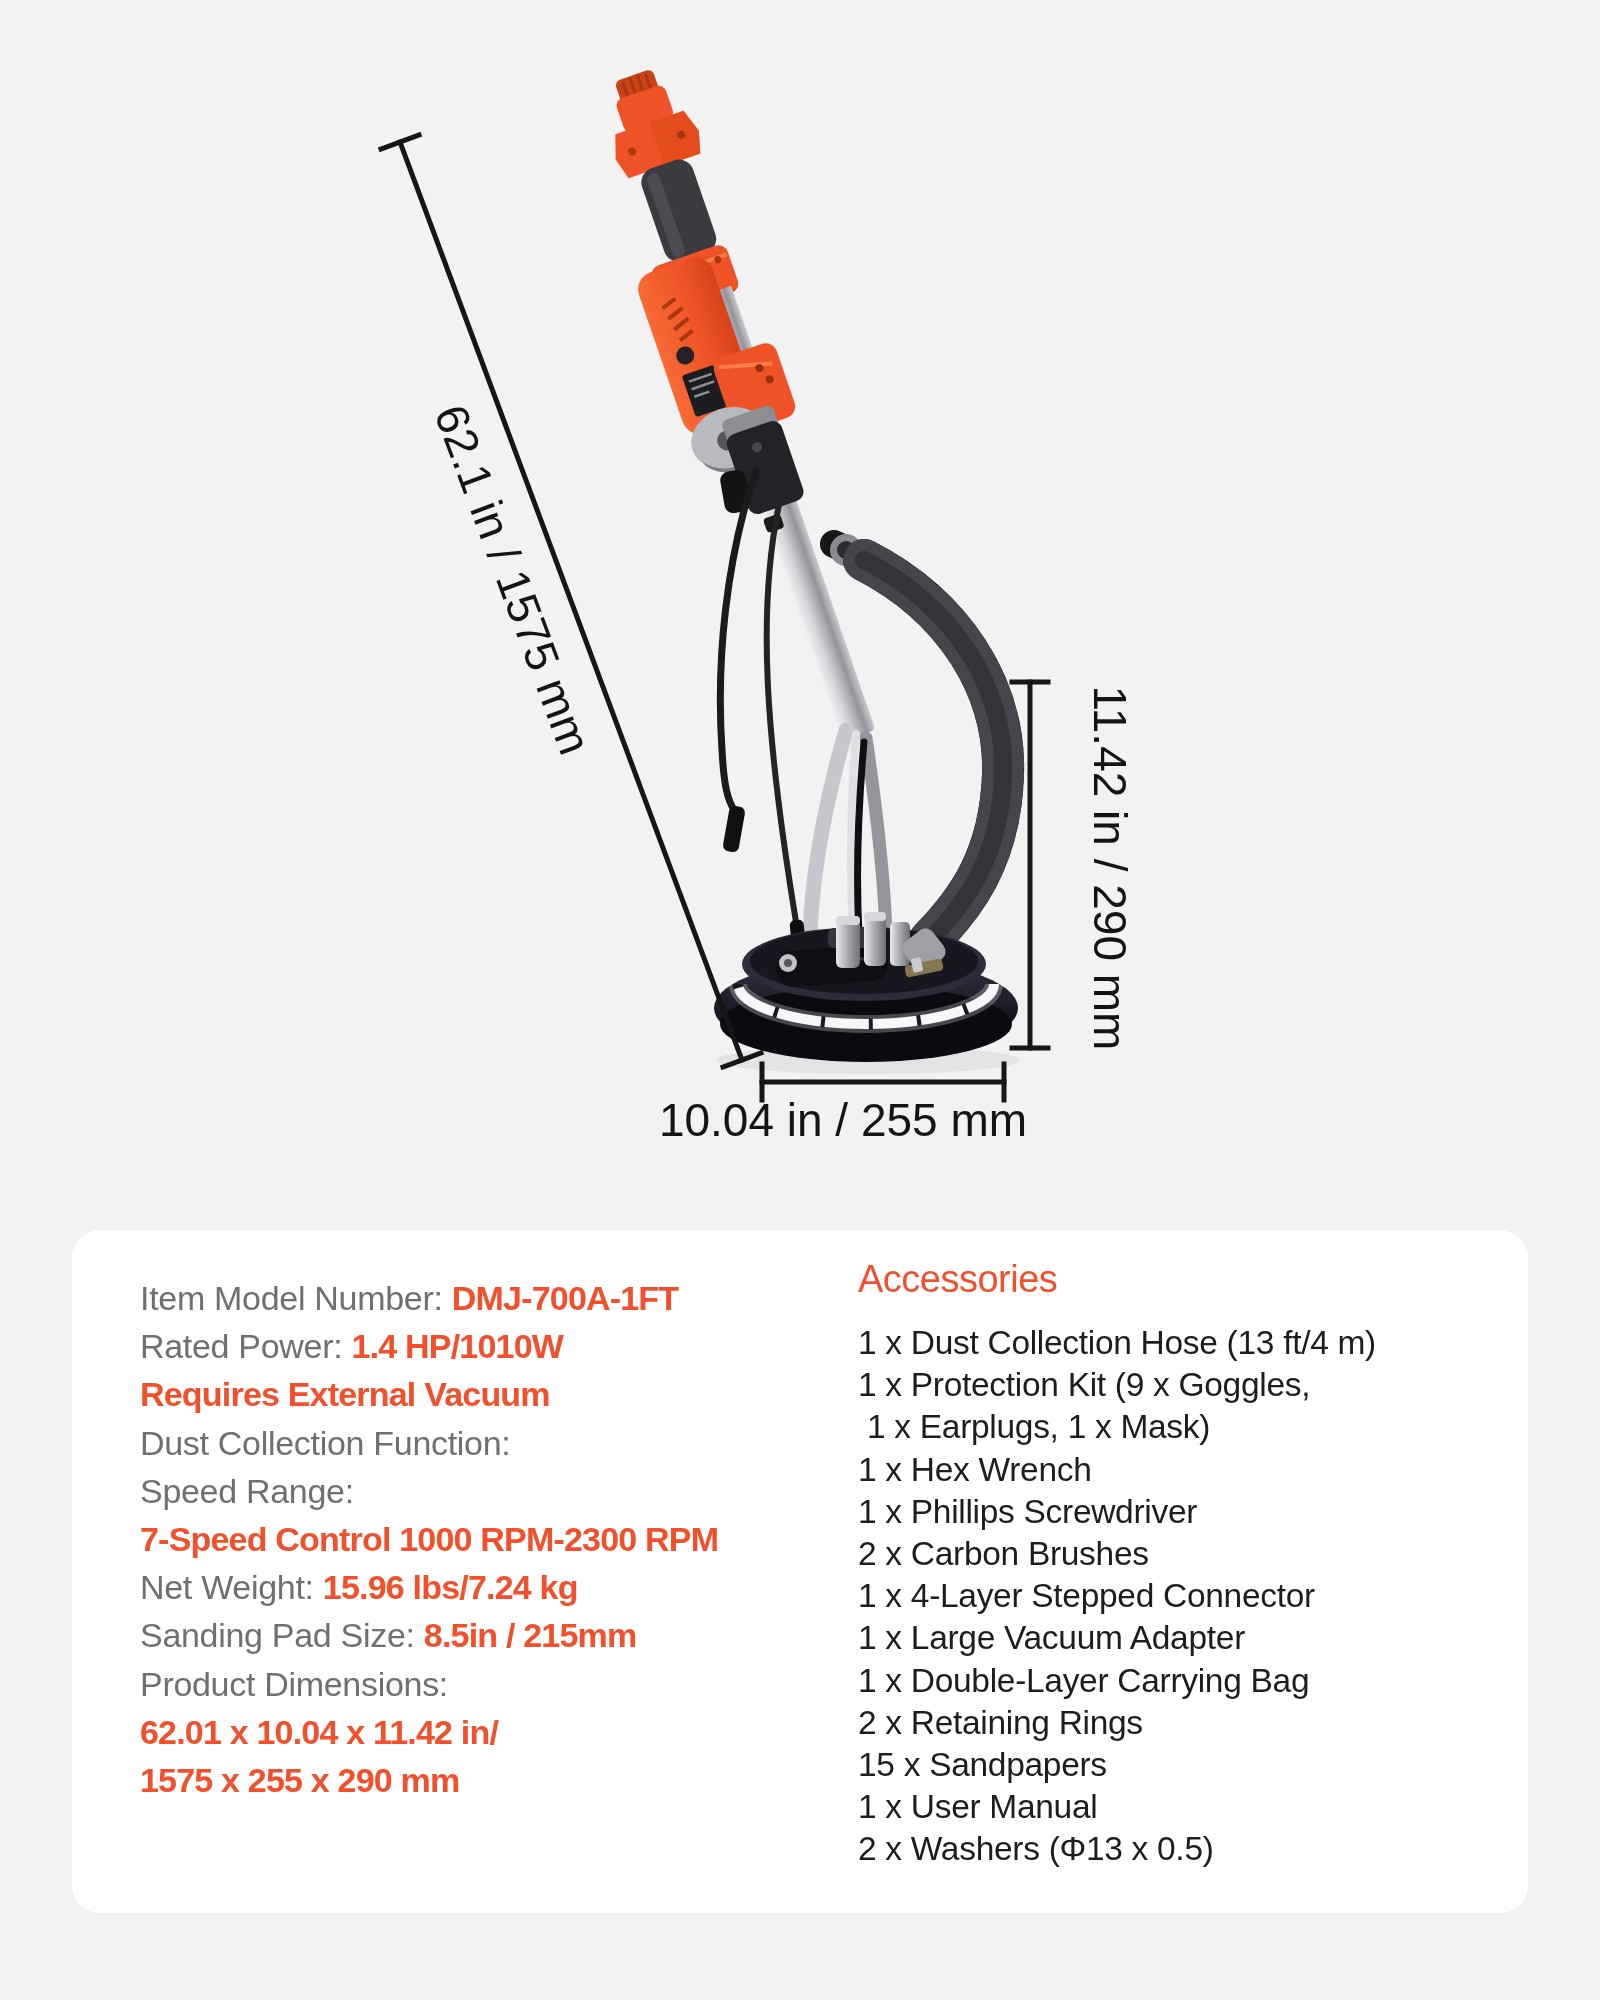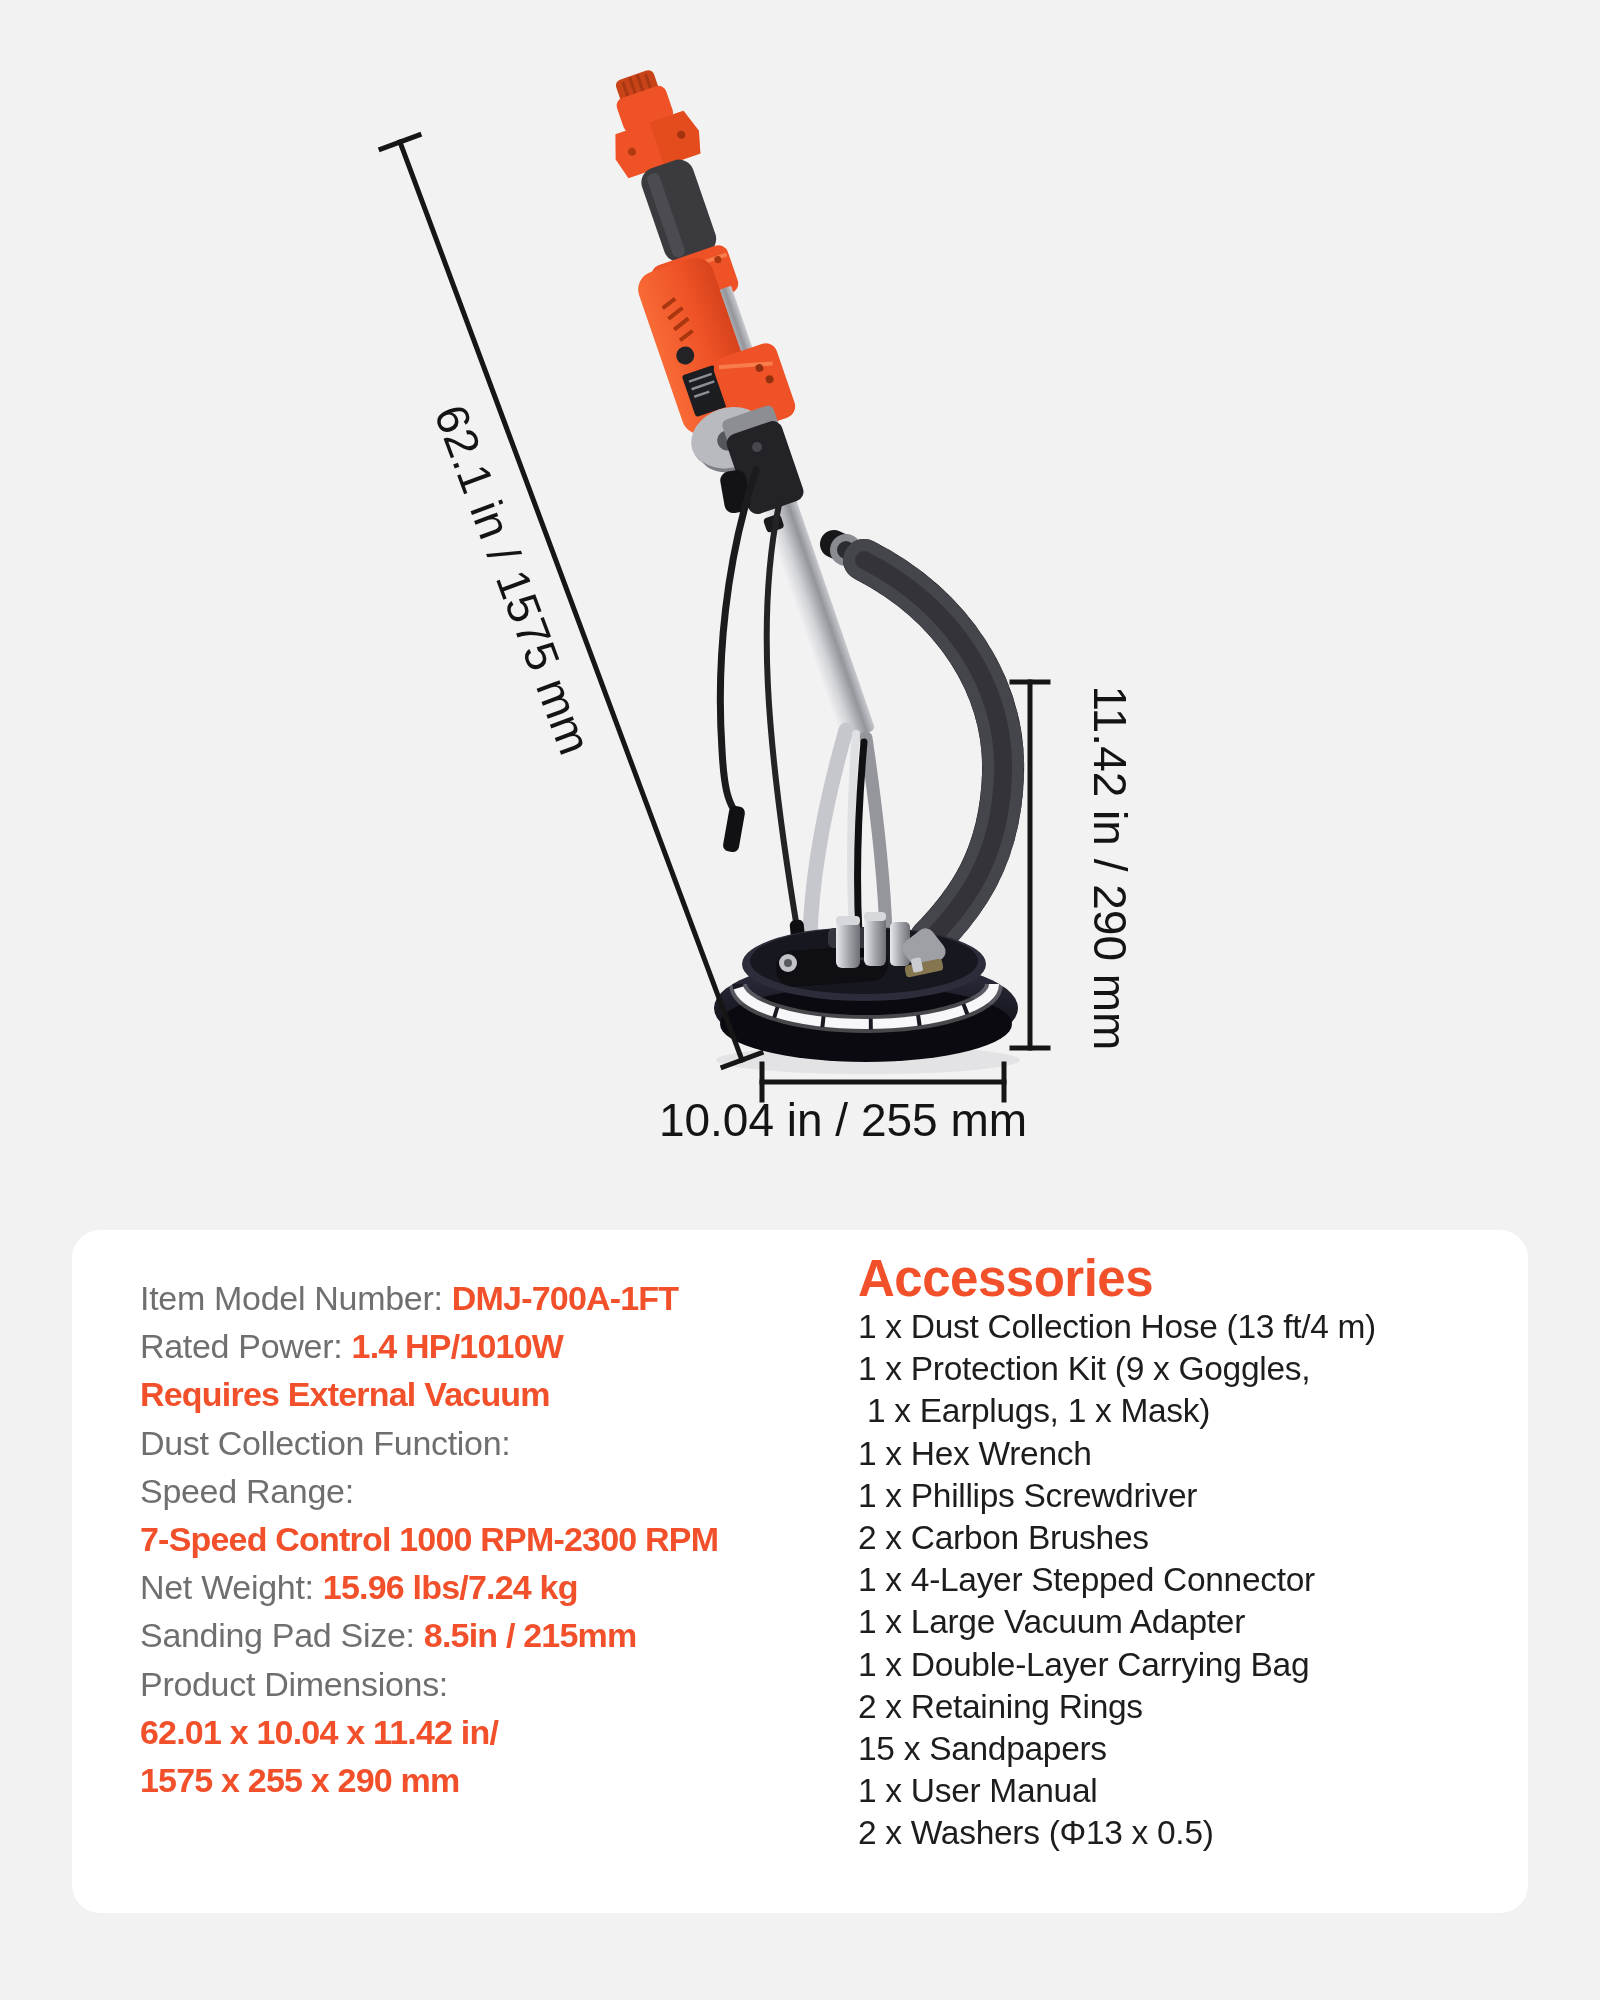--- a/index.html
+++ b/index.html
@@ -8,22 +8,22 @@
   .figure{position:absolute;left:0;top:0;width:1600px;height:1160px;}
   .figure svg{display:block;}
   .dim-label{font-family:"Liberation Sans",sans-serif;font-size:46px;fill:#141414;letter-spacing:0px;}
   .spec-card{position:absolute;left:72px;top:1230px;width:1456px;height:683px;
              background:#ffffff;border-radius:28px;}
   .spec-list{position:absolute;left:68px;top:44px;}
   .spec-line{font-size:34px;line-height:48.2px;white-space:pre;letter-spacing:-0.3px;}
   .spec-line .lbl{color:#6f6f71;}
   .spec-line .val{color:#f1502b;font-weight:bold;letter-spacing:-0.8px;}
   .acc{position:absolute;left:786px;top:26px;}
-  .acc-title{font-size:51px;font-weight:bold;color:#f1502b;line-height:46px;letter-spacing:-0.5px;}
-  .acc-items{margin-top:4px;}
+  .acc-title{font-size:38px;font-weight:normal;color:#f1502b;line-height:46px;letter-spacing:-0.5px;}
+  .acc-items{margin-top:20px;}
   .acc-item{font-size:33.5px;line-height:42.2px;color:#1d1d1f;white-space:pre;letter-spacing:-0.3px;}
 </style>
 </head>
 <body>
 
 <div class="page">
 
   <div class="figure">
     <svg width="1600" height="1160" viewBox="0 0 1600 1160" xmlns="http://www.w3.org/2000/svg">
       <defs>

